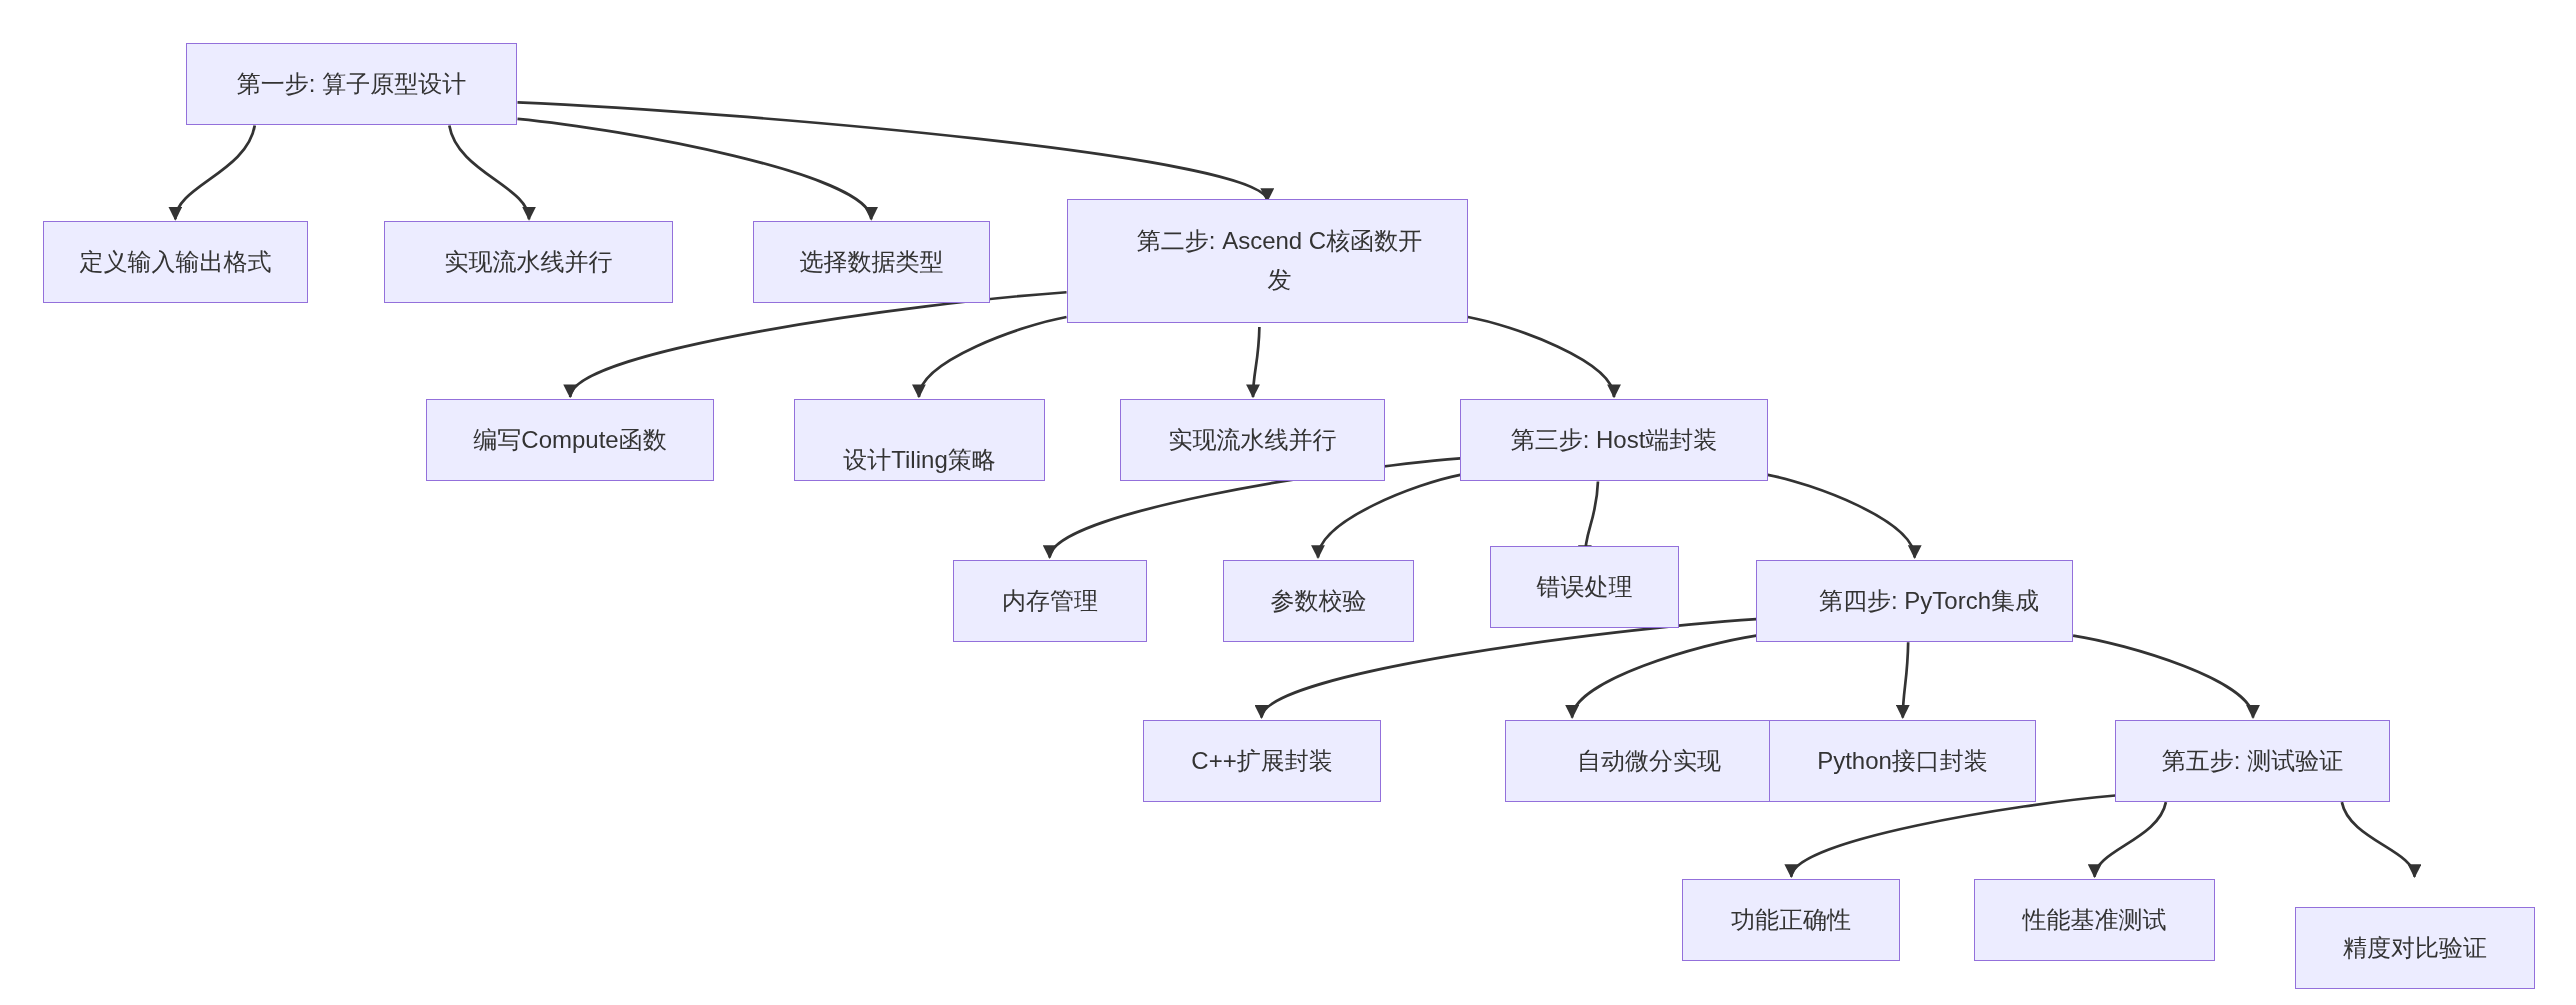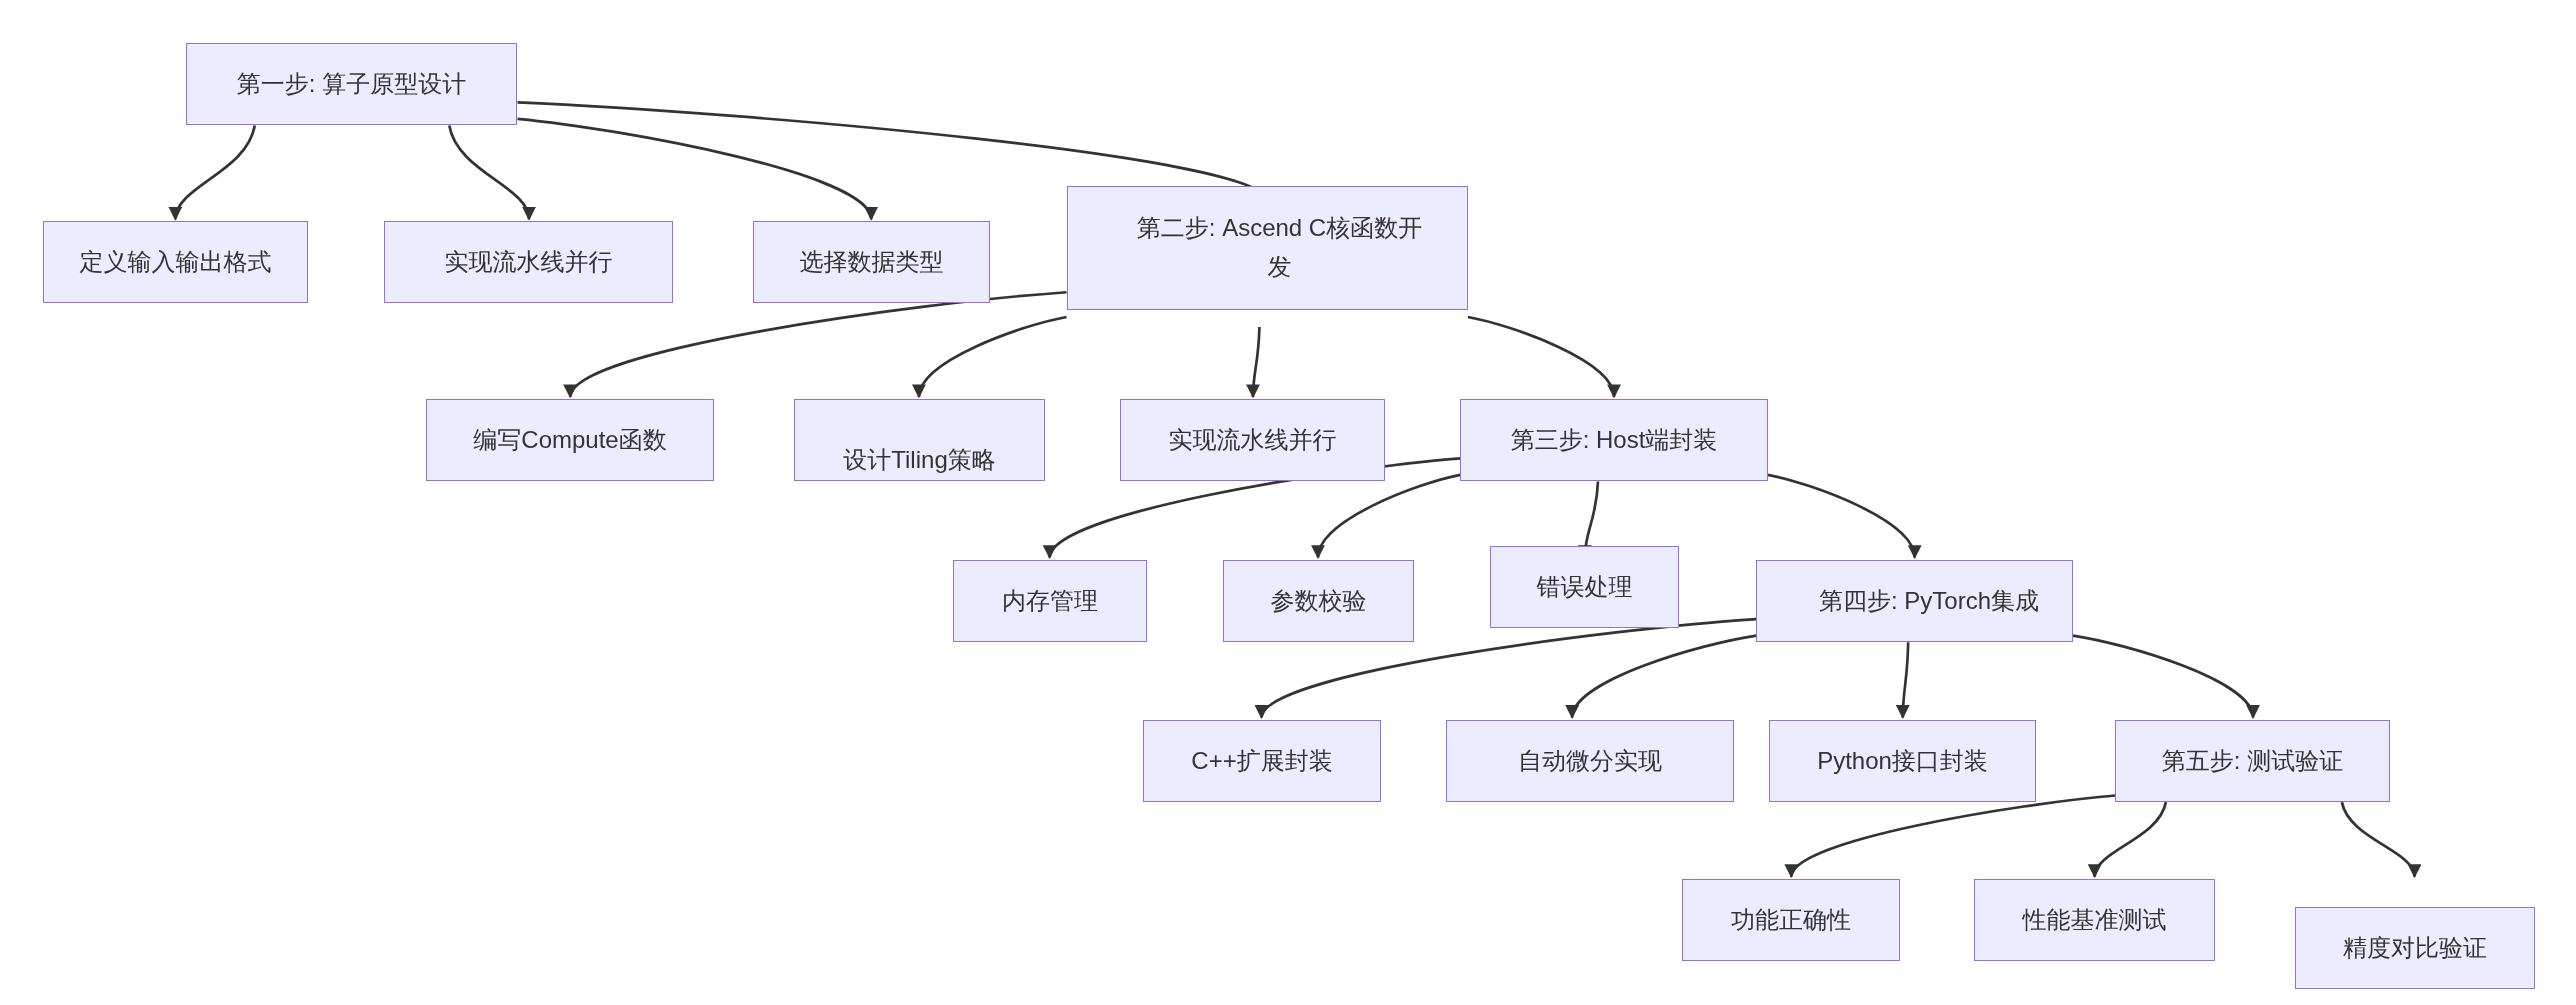--- a/index.html
+++ b/index.html
@@ -62,21 +62,21 @@
     </div>
     <div class="node" style="left: 43px; top: 221px; width: 265px; height: 82px;">
       <span class="node-label">定义输入输出格式</span>
     </div>
     <div class="node" style="left: 384px; top: 221px; width: 289px; height: 82px;">
       <span class="node-label">实现流水线并行</span>
     </div>
     <div class="node" style="left: 753px; top: 221px; width: 237px; height: 82px;">
       <span class="node-label">选择数据类型</span>
     </div>
-    <div class="node" style="left: 1067px; top: 186px; width: 401px; height: 124px; padding-left: 24px;">
+    <div class="node" style="left: 1067px; top: 199px; width: 401px; height: 124px; padding-left: 24px;">
       <span class="node-label">第二步: Ascend C核函数开
 发</span>
     </div>
     <div class="node" style="left: 426px; top: 399px; width: 288px; height: 82px;">
       <span class="node-label">编写Compute函数</span>
     </div>
     <div class="node" style="left: 794px; top: 399px; width: 251px; height: 82px; align-items: flex-end;">
       <span class="node-label">设计Tiling策略</span>
     </div>
     <div class="node" style="left: 1120px; top: 399px; width: 265px; height: 82px;">
@@ -93,21 +93,21 @@
     </div>
     <div class="node" style="left: 1490px; top: 546px; width: 189px; height: 82px;">
       <span class="node-label">错误处理</span>
     </div>
     <div class="node" style="left: 1756px; top: 560px; width: 317px; height: 82px; padding-left: 29px;">
       <span class="node-label">第四步: PyTorch集成</span>
     </div>
     <div class="node" style="left: 1143px; top: 720px; width: 238px; height: 82px;">
       <span class="node-label">C++扩展封装</span>
     </div>
-    <div class="node" style="left: 1446px; top: 720px; width: 288px; height: 82px; text-align: right;">
+    <div class="node" style="left: 1505px; top: 720px; width: 288px; height: 82px; text-align: right;">
       <span class="node-label">自动微分实现</span>
     </div>
     <div class="node" style="left: 1769px; top: 720px; width: 267px; height: 82px;">
       <span class="node-label">Python接口封装</span>
     </div>
     <div class="node" style="left: 2115px; top: 720px; width: 275px; height: 82px;">
       <span class="node-label">第五步: 测试验证</span>
     </div>
     <div class="node" style="left: 1682px; top: 879px; width: 218px; height: 82px;">
       <span class="node-label">功能正确性</span>

